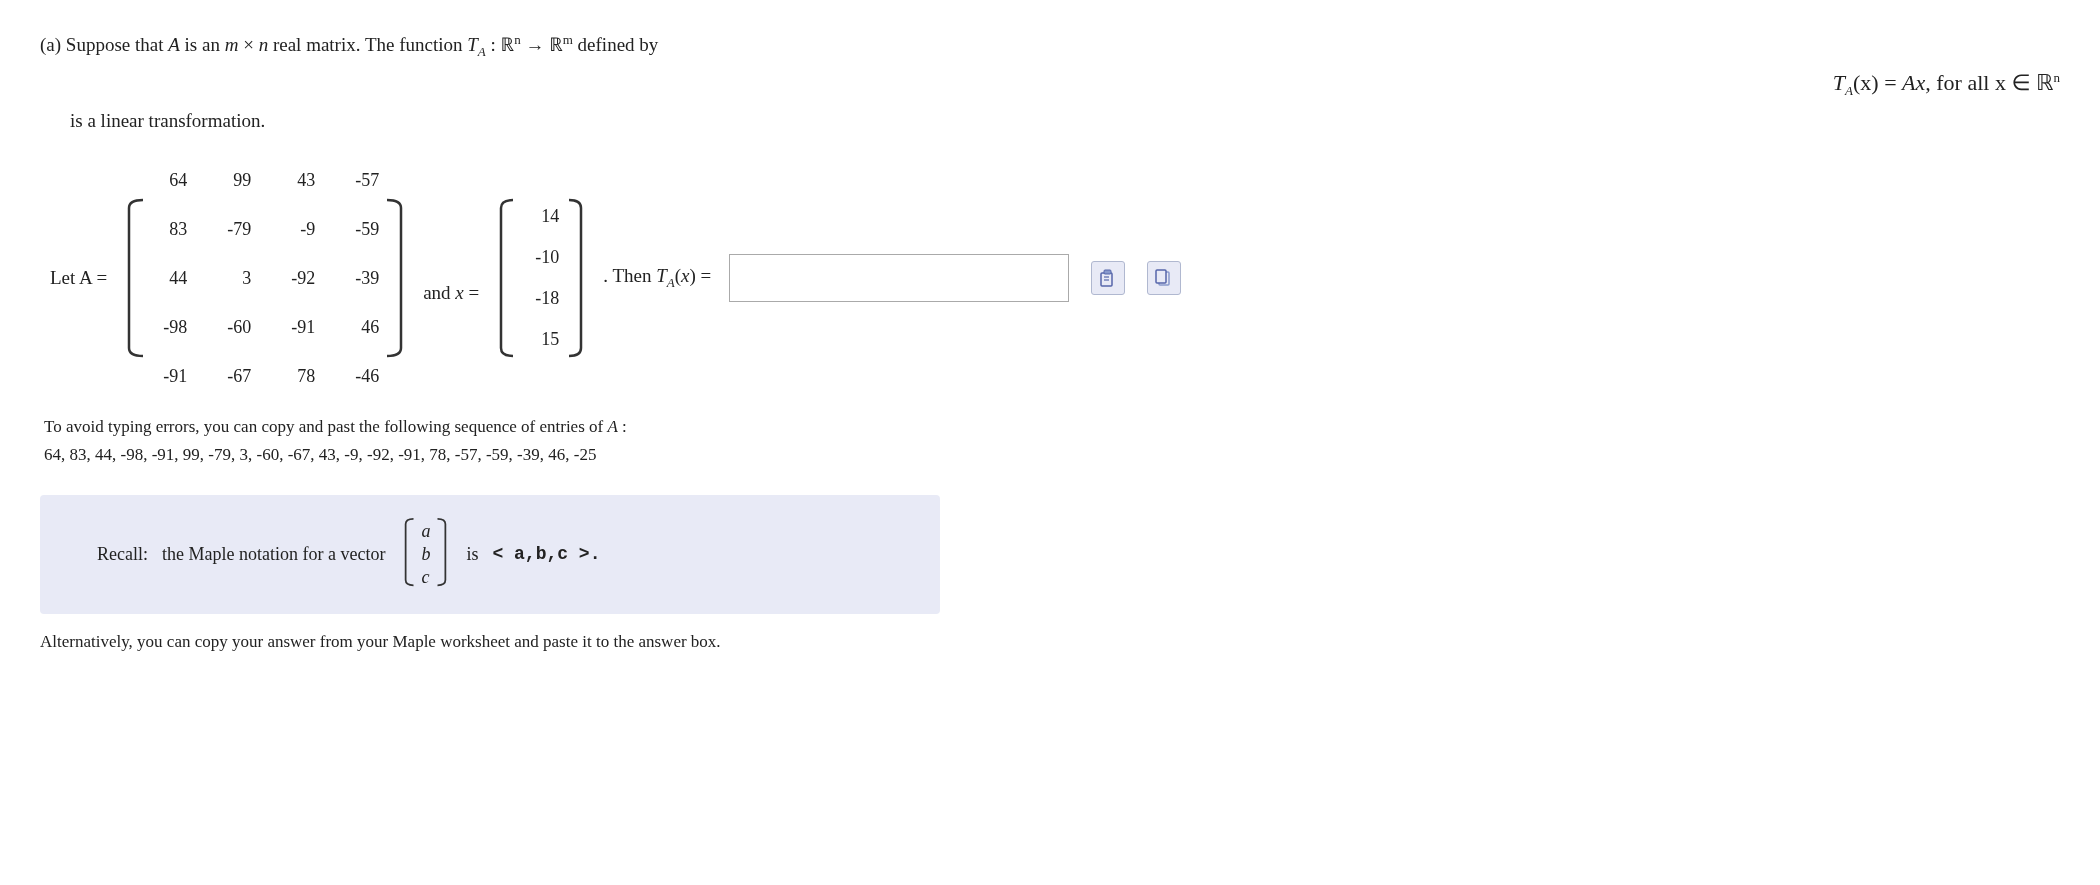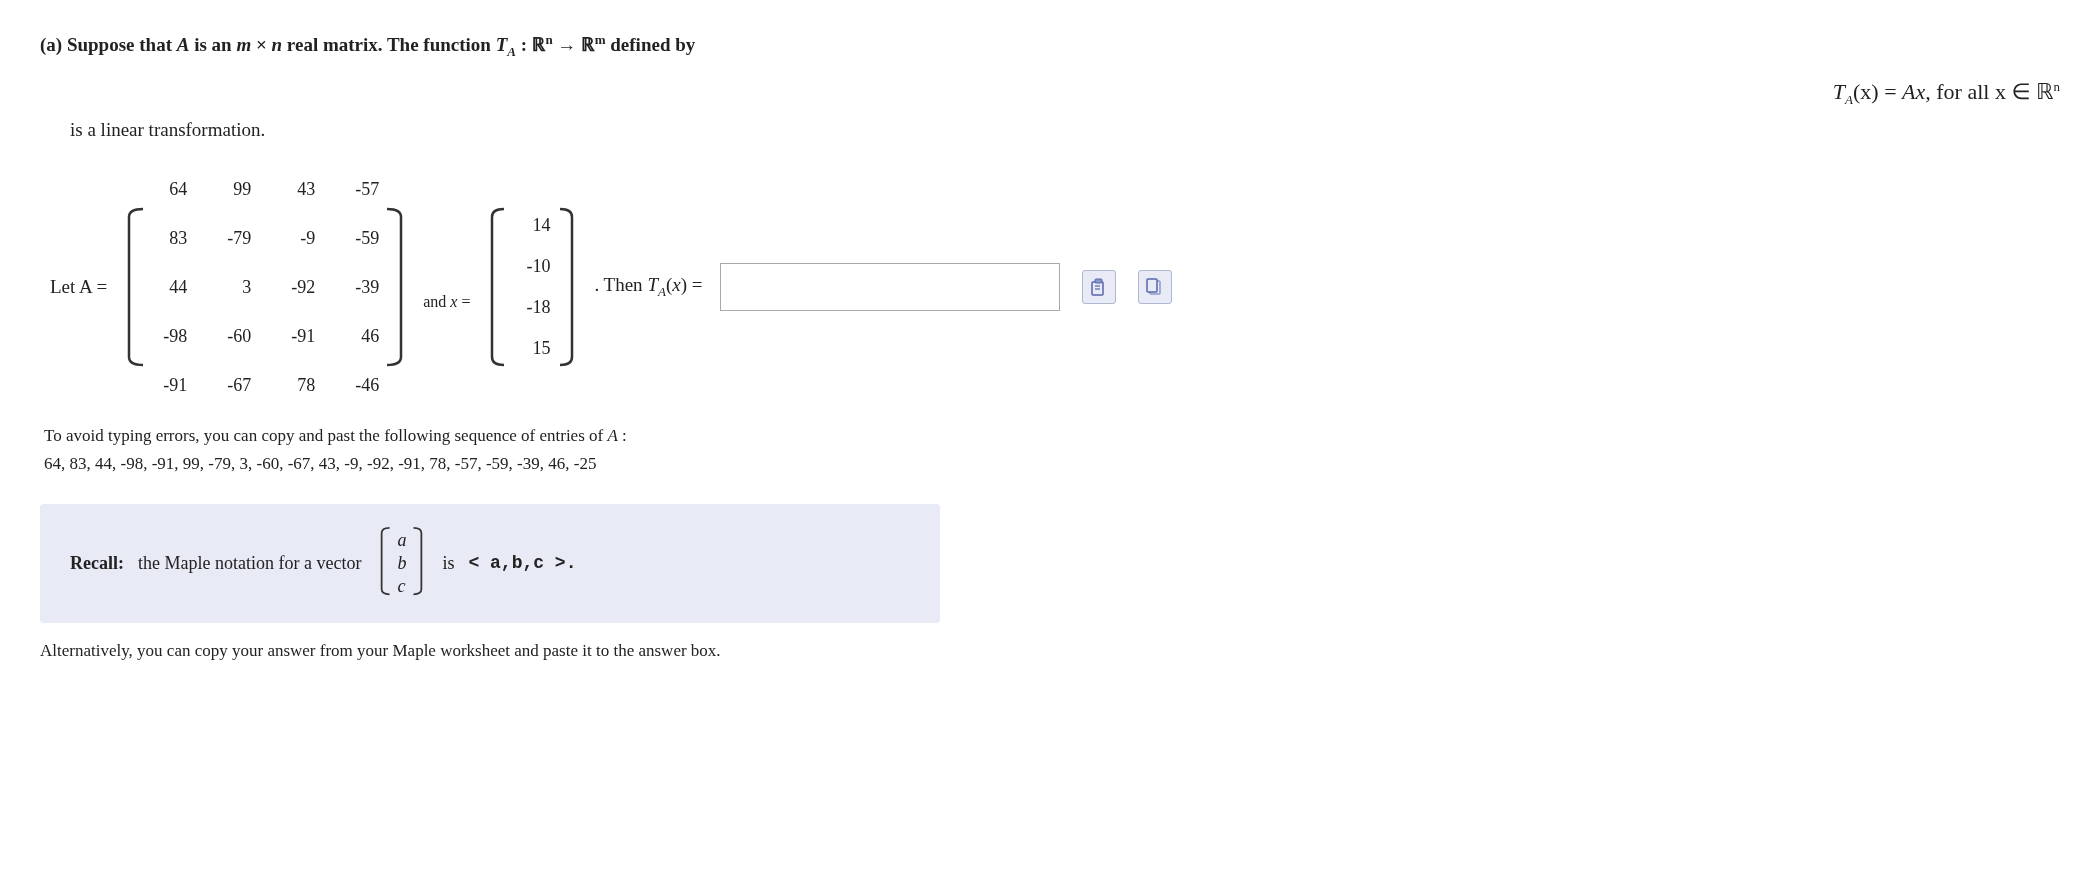--- a/index.html
+++ b/index.html
@@ -8,22 +8,21 @@
       font-family: Georgia, 'Times New Roman', serif;
       font-size: 18px;
       color: #222;
       padding: 30px 40px;
       width: 2100px;
       min-height: 885px;
     }
     .intro-text {
       font-size: 19px;
       line-height: 1.6;
-      margin-bottom: 16px;
-      font-weight: bold;
+      margin-bottom: 7px;
     }
     .formula-line {
       text-align: right;
       font-size: 22px;
       margin: 4px 0 10px 0;
     }
     .is-linear {
       margin-left: 30px;
       font-size: 19px;
       margin-bottom: 30px;
@@ -76,21 +75,21 @@
       gap: 20px;
       padding: 10px 6px;
       font-size: 18px;
       text-align: right;
     }
     .vector-bracket-left svg, .vector-bracket-right svg {
       height: 160px;
       width: 20px;
     }
     .and-x-label {
-      font-size: 16px;
+      font-size: 19px;
       white-space: nowrap;
       margin-top: 30px;
     }
     .then-label {
       font-size: 19px;
       white-space: nowrap;
     }
     .answer-box {
       border: 1px solid #aaa;
       background: #fff;
@@ -126,21 +125,22 @@
       border-radius: 4px;
       padding: 22px 30px 22px 30px;
       display: flex;
       align-items: center;
       gap: 14px;
       margin-bottom: 18px;
       font-size: 18px;
       max-width: 900px;
     }
     .recall-label {
-      font-weight: bold;
+      font-weight: normal;
+      margin-left: 27px;
     }
     .recall-text {
       font-family: Georgia, serif;
     }
     .maple-notation {
       font-family: 'Courier New', monospace;
       font-weight: bold;
       font-size: 18px;
     }
     .recall-vector {

